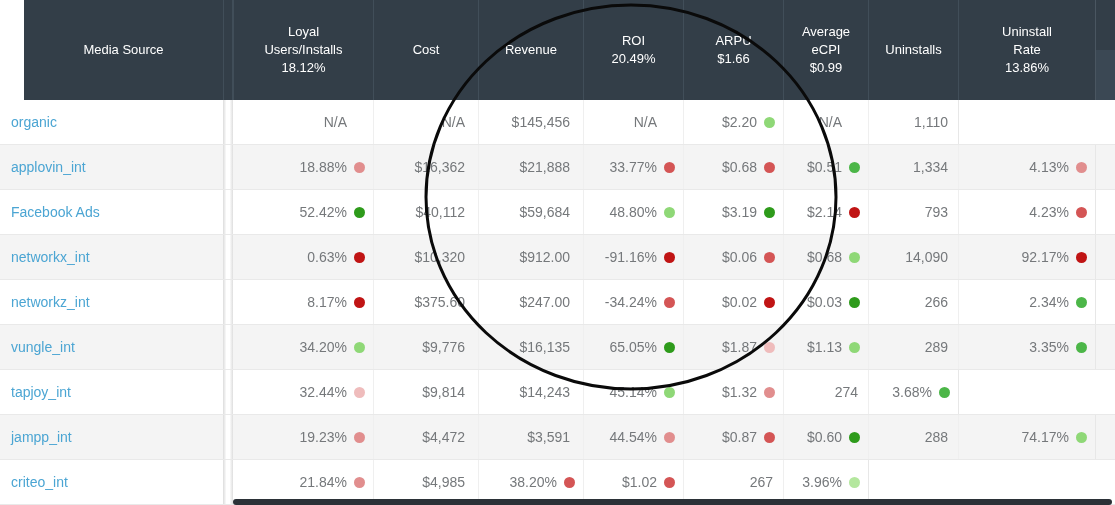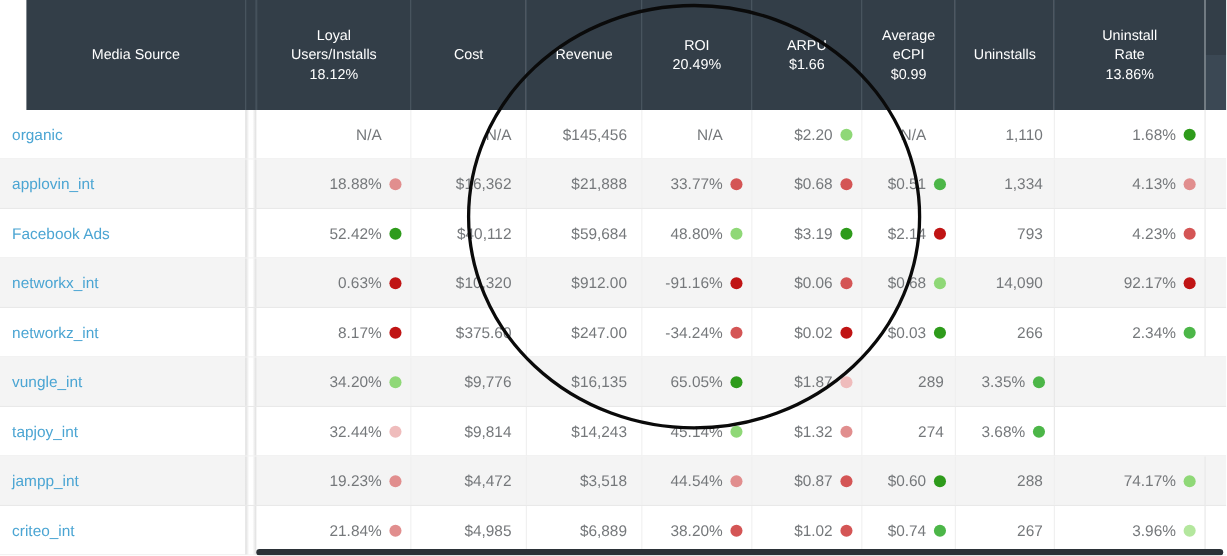--- a/index.html
+++ b/index.html
@@ -159,24 +159,20 @@
         <span class="val">$2.20</span>
         <span class="dot" style="background: rgb(143, 216, 119);"></span>
       </div>
       <div class="cell num dotted">
         <span class="val">N/A</span>
         <span class="dot" style="visibility: hidden;"></span>
       </div>
       <div class="cell num uninst">
         <span class="val">1,110</span>
       </div>
-      <div class="cell num dotted">
-        <span class="val">1.68%</span>
-        <span class="dot" style="background: rgb(46, 155, 27);"></span>
-      </div>
       <div class="cell extra-cell"></div>
     </div>
       <div class="row">
       <div class="cell media-cell">
         <span class="media-link">applovin_int</span>
       </div>
       <div class="cell sep-cell"></div>
       <div class="cell num dotted">
         <span class="val">18.88%</span>
         <span class="dot" style="background: rgb(225, 142, 142);"></span>
@@ -332,20 +328,24 @@
         <span class="val">$16,135</span>
       </div>
       <div class="cell num dotted">
         <span class="val">65.05%</span>
         <span class="dot" style="background: rgb(46, 155, 27);"></span>
       </div>
       <div class="cell num dotted">
         <span class="val">$1.87</span>
         <span class="dot" style="background: rgb(239, 188, 188);"></span>
       </div>
+      <div class="cell num dotted">
+        <span class="val">$1.13</span>
+        <span class="dot" style="background: rgb(143, 216, 119);"></span>
+      </div>
       <div class="cell num uninst">
         <span class="val">289</span>
       </div>
       <div class="cell num dotted">
         <span class="val">3.35%</span>
         <span class="dot" style="background: rgb(76, 182, 72);"></span>
       </div>
       <div class="cell extra-cell"></div>
     </div>
       <div class="row">
@@ -386,21 +386,21 @@
       </div>
       <div class="cell sep-cell"></div>
       <div class="cell num dotted">
         <span class="val">19.23%</span>
         <span class="dot" style="background: rgb(225, 142, 142);"></span>
       </div>
       <div class="cell num">
         <span class="val">$4,472</span>
       </div>
       <div class="cell num">
-        <span class="val">$3,518</span>
+        <span class="val">$3,591</span>
       </div>
       <div class="cell num dotted">
         <span class="val">44.54%</span>
         <span class="dot" style="background: rgb(225, 142, 142);"></span>
       </div>
       <div class="cell num dotted">
         <span class="val">$0.87</span>
         <span class="dot" style="background: rgb(212, 85, 85);"></span>
       </div>
       <div class="cell num dotted">
@@ -421,34 +421,27 @@
         <span class="media-link">criteo_int</span>
       </div>
       <div class="cell sep-cell"></div>
       <div class="cell num dotted">
         <span class="val">21.84%</span>
         <span class="dot" style="background: rgb(225, 142, 142);"></span>
       </div>
       <div class="cell num">
         <span class="val">$4,985</span>
       </div>
-      <div class="cell num">
-        <span class="val">$6,889</span>
-      </div>
       <div class="cell num dotted">
         <span class="val">38.20%</span>
         <span class="dot" style="background: rgb(212, 85, 85);"></span>
       </div>
       <div class="cell num dotted">
         <span class="val">$1.02</span>
         <span class="dot" style="background: rgb(212, 85, 85);"></span>
-      </div>
-      <div class="cell num dotted">
-        <span class="val">$0.74</span>
-        <span class="dot" style="background: rgb(76, 182, 72);"></span>
       </div>
       <div class="cell num uninst">
         <span class="val">267</span>
       </div>
       <div class="cell num dotted">
         <span class="val">3.96%</span>
         <span class="dot" style="background: rgb(180, 231, 158);"></span>
       </div>
       <div class="cell extra-cell"></div>
     </div>

